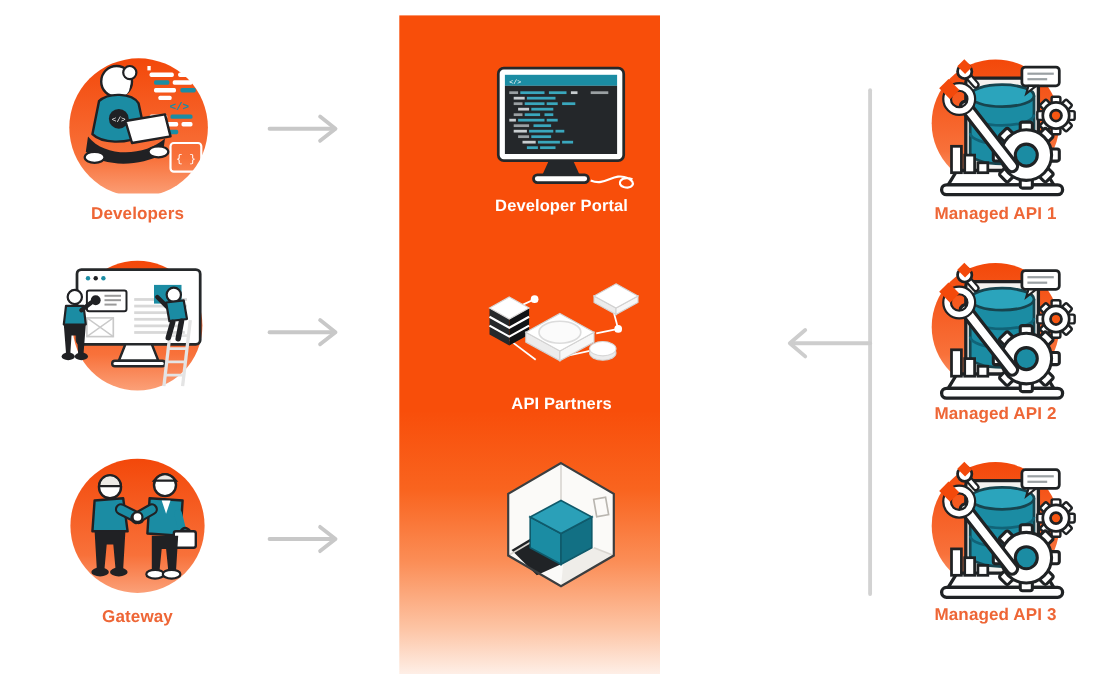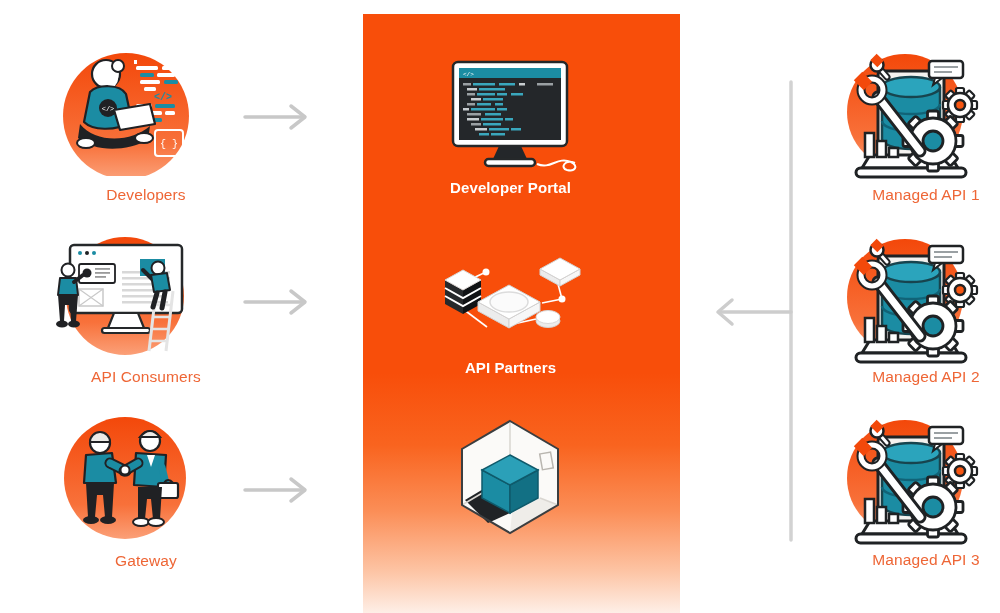--- a/index.html
+++ b/index.html
@@ -2,26 +2,26 @@
 <html><head>
 <meta charset="utf-8">
 <style>
   html,body{margin:0;padding:0;background:#ffffff;}
   .stage{
     position:relative;width:1000px;height:613px;background:#ffffff;overflow:hidden;
     font-family:"Liberation Sans",sans-serif;
   }
   .abs{position:absolute;}
   .center-panel{
-    position:absolute;left:363px;top:14px;width:317px;height:599px;
+    position:absolute;left:363px;top:14px;width:237px;height:599px;
     background:linear-gradient(180deg,#F84E0A 0%,#F84E0A 60%,#F9641F 72%,#FB8E57 83%,#FDC4A4 93%,#FEEFE7 100%);
   }
   .side-label{
     position:absolute;width:250px;text-align:center;
-    font-size:15.5px;font-weight:400;letter-spacing:.1px;color:#EE6636;line-height:20px;margin-left:21px;
+    font-size:15.5px;font-weight:700;letter-spacing:.1px;color:#EE6636;line-height:20px;
   }
   .side-label.left-col{left:0px;}
   .side-label.right-col{left:780px;}
   .center-label{
     position:absolute;left:0px;width:295px;text-align:center;
     font-size:15px;font-weight:700;letter-spacing:.1px;color:#ffffff;line-height:20px;
   }
   svg{display:block;}
 </style>
 </head>
@@ -251,21 +251,20 @@
     <line x1="105" y1="60" x2="101" y2="74" stroke="#202124" stroke-width="5" stroke-linecap="round"></line>
     <line x1="113" y1="59" x2="110" y2="75" stroke="#202124" stroke-width="5" stroke-linecap="round"></line>
 
     <circle cx="16" cy="37" r="6.5" fill="#FFFFFF" stroke="#202124" stroke-width="2"></circle>
     <path d="M8,45 L24,45 L26,62 L6,62 Z" fill="#1B8CA3" stroke="#202124" stroke-width="2" stroke-linejoin="round"></path>
     <line x1="22" y1="49" x2="31" y2="42" stroke="#202124" stroke-width="4" stroke-linecap="round"></line>
     <path d="M6,62 L26,62 L24,88 L19,88 L18,72 L13,72 L12,88 L8,88 Z" fill="#202124"></path>
     <ellipse cx="10" cy="91" rx="6" ry="3.5" fill="#202124"></ellipse>
     <ellipse cx="22" cy="91" rx="6" ry="3.5" fill="#202124"></ellipse>
   </svg>
-  <div class="side-label left-col" style="top:367px">API Consumers</div>
 
   <svg class="abs" style="left:60px;top:415px" width="130" height="130" viewBox="0 0 130 130">
     <circle cx="65" cy="63" r="61" fill="url(#circleGrad)"></circle>
 
     <circle cx="40" cy="28" r="10" fill="#FFFFFF" stroke="#202124" stroke-width="2.2"></circle>
     <path d="M30,27 A10,10 0 0 1 50,27 Z" fill="#ECEAE6" stroke="#202124" stroke-width="2"></path>
     <path d="M26,40 L52,38 L56,68 L24,68 Z" fill="#1B8CA3" stroke="#202124" stroke-width="2.2" stroke-linejoin="round"></path>
     <line x1="50" y1="48" x2="66" y2="56" stroke="#202124" stroke-width="11" stroke-linecap="round"></line>
     <line x1="50" y1="48" x2="66" y2="56" stroke="#1B8CA3" stroke-width="7" stroke-linecap="round"></line>
     <path d="M26,68 L54,68 L52,102 L45,102 L43,80 L37,80 L35,102 L28,102 Z" fill="#202124"></path>

